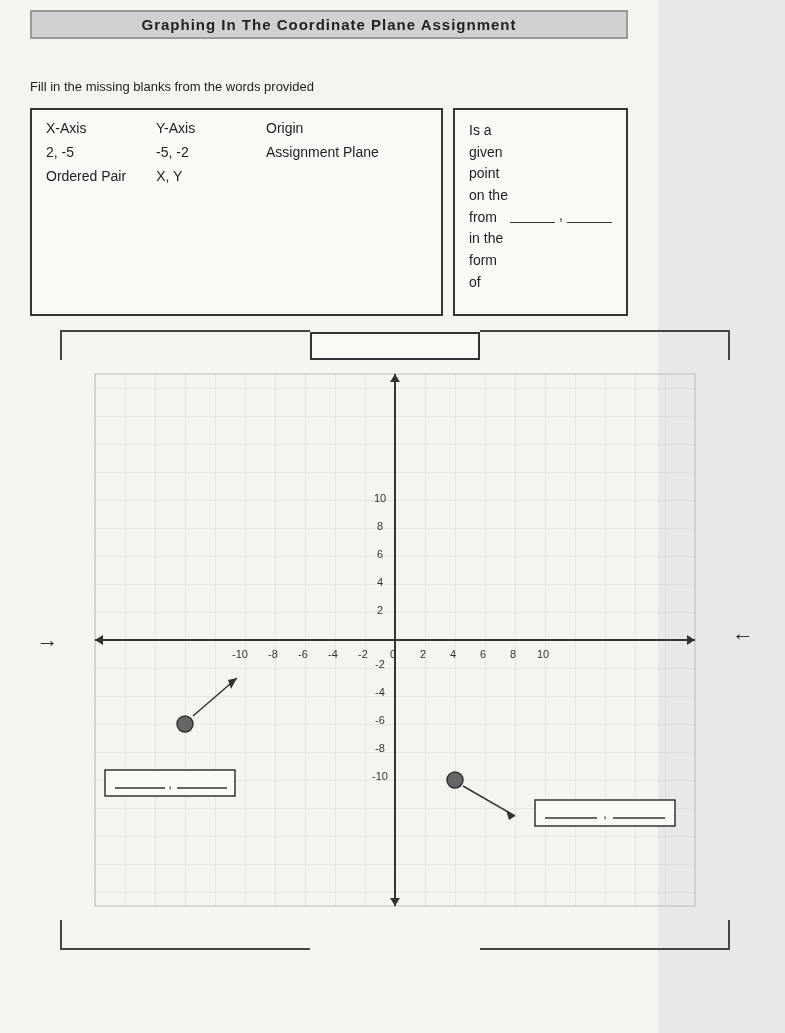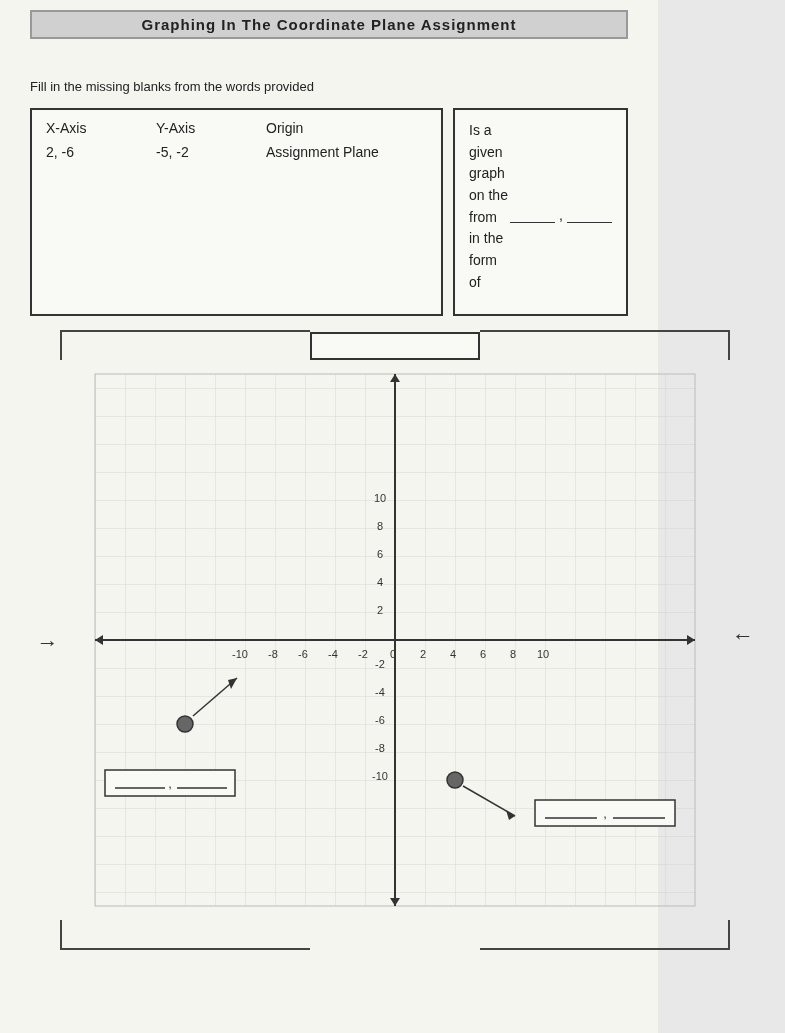--- a/index.html
+++ b/index.html
@@ -109,30 +109,34 @@
 
   <div class="top-section">
 
     <div class="word-bank">
       <div class="word-bank-row">
         <span class="word-item">X-Axis</span>
         <span class="word-item">Y-Axis</span>
         <span class="word-item">Origin</span>
       </div>
       <div class="word-bank-row">
-        <span class="word-item">2, -6</span>
+        <span class="word-item">2, -5</span>
         <span class="word-item">-5, -2</span>
         <span class="word-item">Assignment Plane</span>
+      </div>
+      <div class="word-bank-row">
+        <span class="word-item">Ordered Pair</span>
+        <span class="word-item">X, Y</span>
       </div>
     </div>
 
     <div class="info-box">
       <div class="info-text">
         <span>Is a given</span><br>
-        <span>graph on the</span><br>
+        <span>point on the</span><br>
         <span>from in the</span><br>
         <span>form of</span>
       </div>
       <div class="blank-line">
         <span class="blank-sm"></span>
         <span class="comma">,</span>
         <span class="blank-sm"></span>
       </div>
     </div>
   </div>

